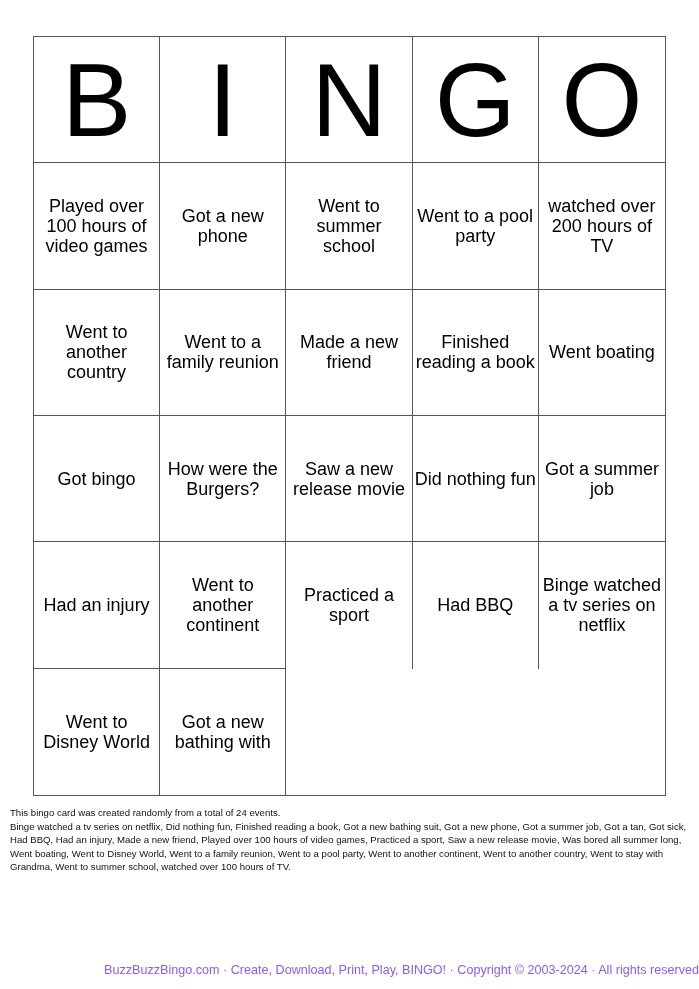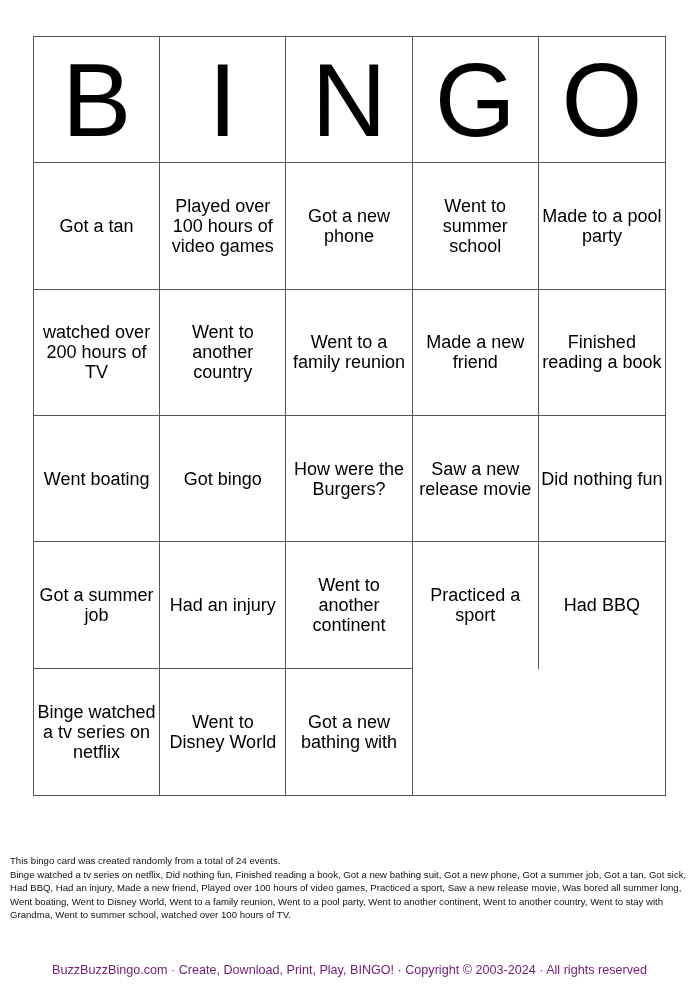--- a/index.html
+++ b/index.html
@@ -7,38 +7,37 @@
          font-family:"Liberation Sans", sans-serif; color:#000; }
   .grid { position:absolute; left:33px; top:36px; width:633px; height:760px;
           display:grid; grid-template-columns:repeat(5,1fr); grid-template-rows:repeat(6,1fr);
           border:1px solid #555; box-sizing:border-box; }
   .cell { border-right:1px solid #555; border-bottom:1px solid #555;
           display:flex; align-items:center; justify-content:center; text-align:center;
           font-size:18px; line-height:20px; padding:0 2px; box-sizing:border-box; overflow:hidden; }
   .cell:nth-child(5n) { border-right:none; }
   .cell:nth-last-child(-n+5) { border-bottom:none; }
   .hdr { font-size:104px; line-height:104px; }
-  .note { position:absolute; left:10px; top:854px; width:680px; font-size:9.6px; line-height:13.5px; color:#111; }
-  .footer { position:absolute; left:0; top:963px; width:699px; text-align:center; font-size:12.6px; color:#701a75; }
+  .note { position:absolute; left:10px; top:806px; width:680px; font-size:9.6px; line-height:13.5px; color:#111; }
+  .footer { position:absolute; left:0; top:963px; width:699px; text-align:right; font-size:12.6px; color:#8b5cf6; }
 </style>
 </head>
 <body>
 
 <div class="grid">
   <div class="cell hdr">B</div>
   <div class="cell hdr">I</div>
   <div class="cell hdr">N</div>
   <div class="cell hdr">G</div>
   <div class="cell hdr">O</div>
 
-  <div class="cell">Got a tan</div>
   <div class="cell">Played over 100 hours of video games</div>
   <div class="cell">Got a new phone</div>
   <div class="cell">Went to summer school</div>
-  <div class="cell">Made to a pool party</div>
+  <div class="cell">Went to a pool party</div>
 
   <div class="cell">watched over 200 hours of TV</div>
   <div class="cell">Went to another country</div>
   <div class="cell">Went to a family reunion</div>
   <div class="cell">Made a new friend</div>
   <div class="cell">Finished reading a book</div>
 
   <div class="cell">Went boating</div>
   <div class="cell">Got bingo</div>
   <div class="cell">How were the Burgers?</div>

